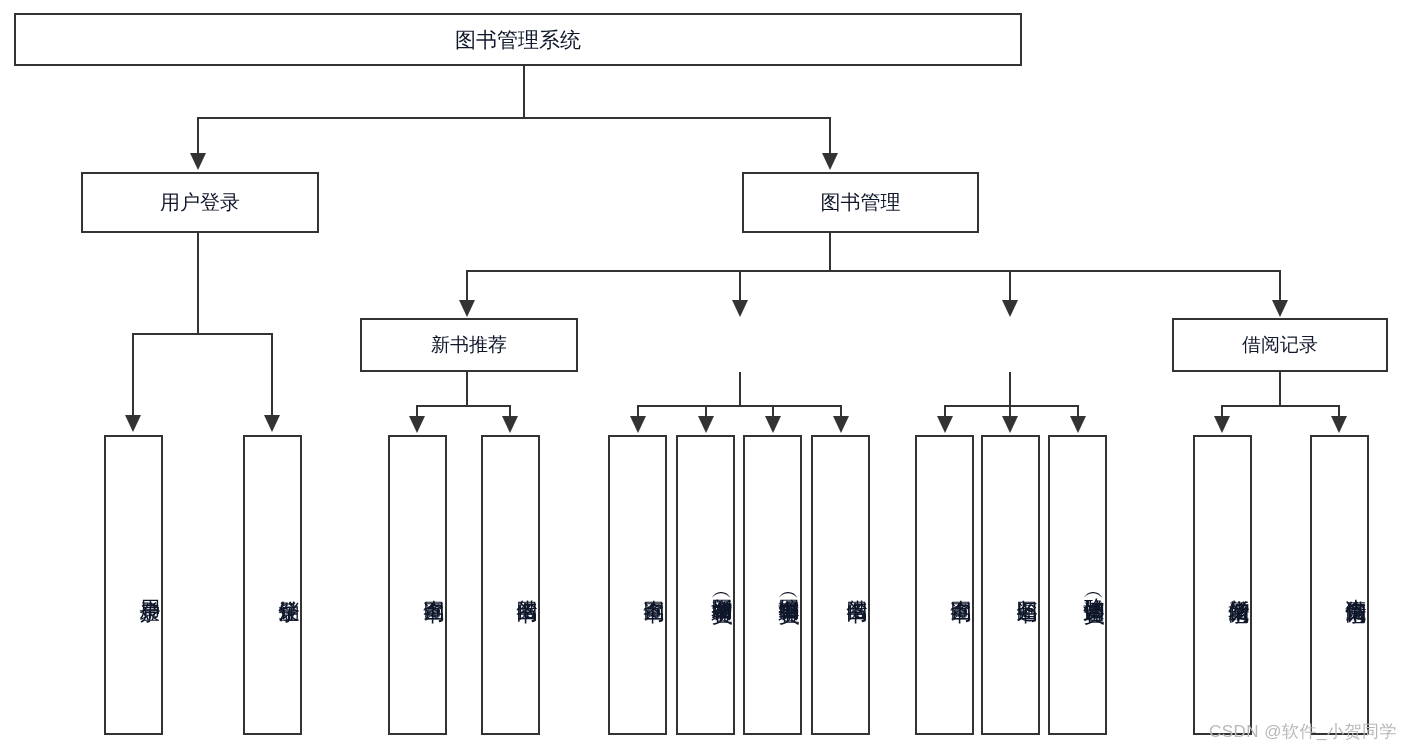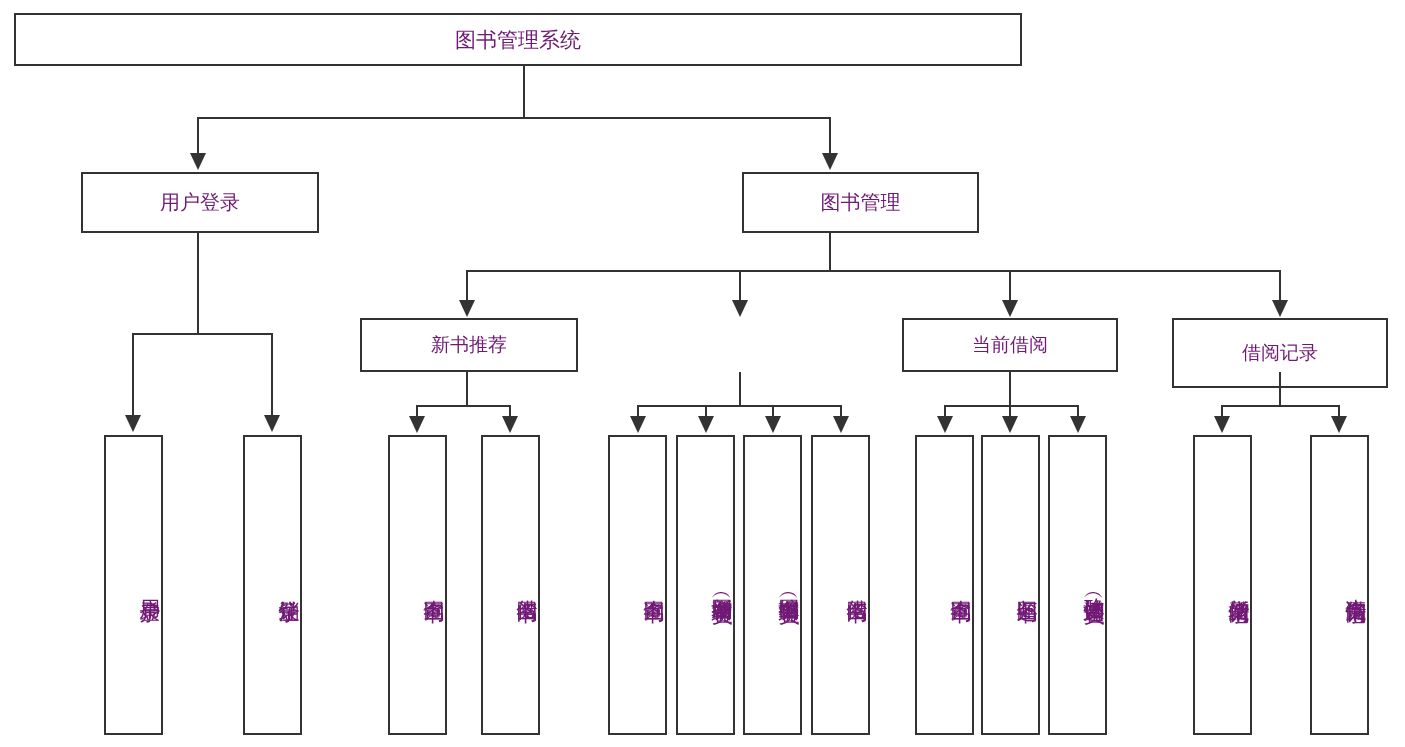--- a/index.html
+++ b/index.html
@@ -18,21 +18,21 @@
     overflow: hidden;
   }
   .node {
     position: absolute;
     box-sizing: border-box;
     border: 2px solid #333333;
     background: #ffffff;
     display: flex;
     align-items: center;
     justify-content: center;
-    color: #701a75;
+    color: #0f172a;
   }
   .node.root {
     font-size: 21px;
   }
   .node.level1 {
     font-size: 20px;
   }
   .node.level2 {
     font-size: 19px;
   }
@@ -123,24 +123,21 @@
   <div class="conn v" style="left:739px; top:270px; height:32px;"></div>
   <div class="arrow" style="left:732px; top:300px;"></div>
   <div class="conn v" style="left:1009px; top:270px; height:32px;"></div>
   <div class="arrow" style="left:1002px; top:300px;"></div>
   <div class="conn v" style="left:1279px; top:270px; height:32px;"></div>
   <div class="arrow" style="left:1272px; top:300px;"></div>
 
   <div class="node level2" style="left:360px; top:318px; width:218px; height:54px;">
     <span>新书推荐</span>
   </div>
-  <div class="node level2" style="left:902px; top:318px; width:216px; height:54px;">
-    <span>当前借阅</span>
-  </div>
-  <div class="node level2" style="left:1172px; top:318px; width:216px; height:70px;">
+  <div class="node level2" style="left:1172px; top:318px; width:216px; height:54px;">
     <span>借阅记录</span>
   </div>
 
   <div class="conn v" style="left:466px; top:372px; height:33px;"></div>
   <div class="conn h" style="left:416px; top:405px; width:94px;"></div>
   <div class="conn v" style="left:416px; top:405px; height:13px;"></div>
   <div class="arrow" style="left:409px; top:416px;"></div>
   <div class="conn v" style="left:509px; top:405px; height:13px;"></div>
   <div class="arrow" style="left:502px; top:416px;"></div>
 
@@ -201,14 +198,15 @@
   <div class="conn v" style="left:1338px; top:405px; height:13px;"></div>
   <div class="arrow" style="left:1331px; top:416px;"></div>
 
   <div class="node leaf" style="left:1193px; top:435px; width:59px; height:300px;">
     <span class="leaf-label">新增借阅记录</span>
   </div>
   <div class="node leaf" style="left:1310px; top:435px; width:59px; height:300px;">
     <span class="leaf-label">查询借阅记录</span>
   </div>
 
+  <div id="watermark">CSDN @软件_小贺同学</div>
 
 </div>
 
 </body></html>

